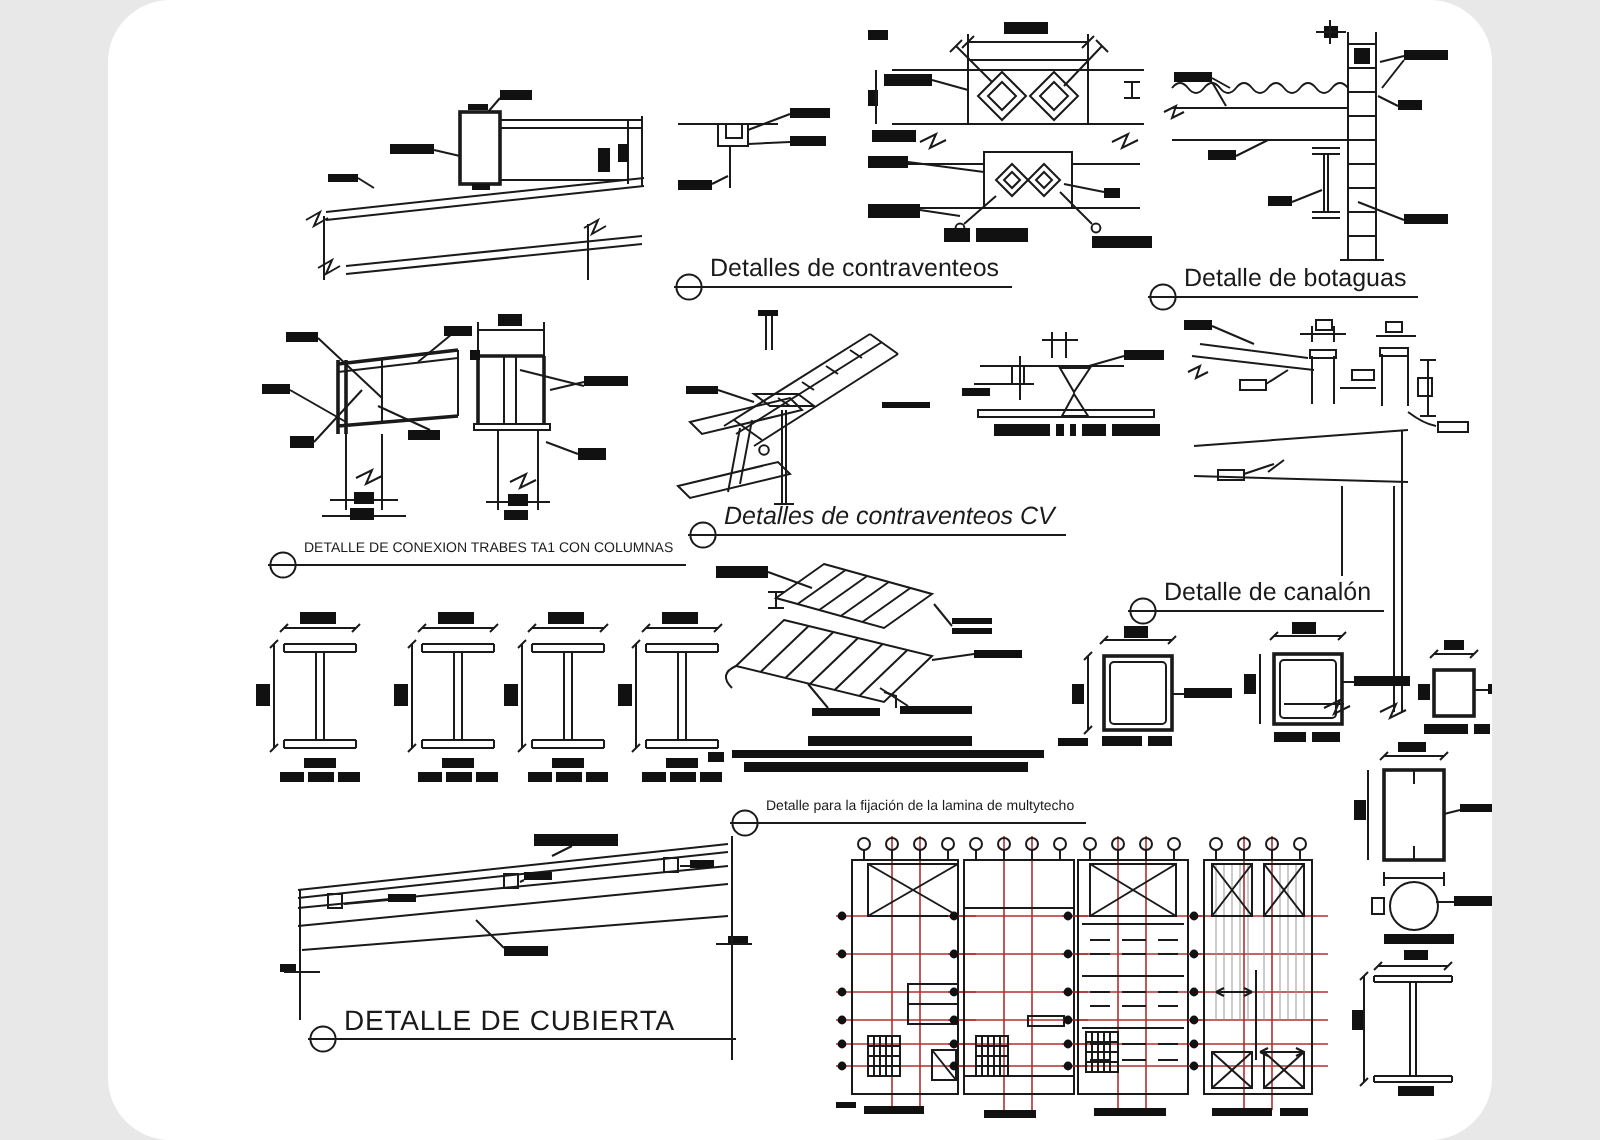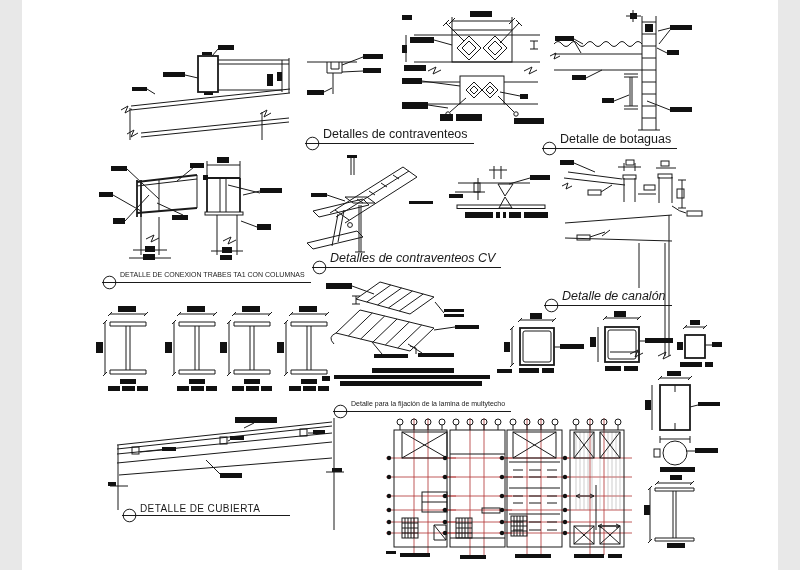--- a/index.html
+++ b/index.html
@@ -1,28 +1,29 @@
 <!DOCTYPE html>
 <html><head>
 <meta charset="utf-8">
 <style>
   html,body{margin:0;padding:0;background:#e8e8e8;}
   .sheet{
-    position:relative;width:756px;height:570px;background:#ffffff;
+    position:relative;width:692px;height:570px;background:#ffffff;
     font-family:"Liberation Sans", sans-serif;color:#1a1a1a;overflow:hidden;
     margin:0 auto;
+    border-radius:31px;
   }
   .dtitle{
     position:absolute;border-bottom:1px solid #1a1a1a;
     padding:0 6px 1px 18px;white-space:nowrap;line-height:1.1;
   }
   .dtitle .bubble{position:absolute;left:0;bottom:-8px;width:15px;height:15px;}
   .t12{font-size:12.5px;}
   .t7{font-size:7px;}
-  .t8{font-size:10px;letter-spacing:.4px;}
+  .t8{font-size:14px;letter-spacing:.4px;}
   svg.det{position:absolute;overflow:visible;}
   .ink line,.ink path,.ink rect,.ink polygon,.ink circle,.ink polyline{
     stroke:#1a1a1a;fill:none;stroke-width:1;
   }
   .thk line,.thk rect,.thk path{stroke-width:1.8;}
   .fillb{fill:#111;stroke:none;}
   .fillb rect,.fillb circle,.fillb polygon{fill:#111;stroke:none;}
   .grayf{fill:#c9c9c9;stroke:#1a1a1a;stroke-width:.8;}
   .red line{stroke:#b03030;stroke-width:.8;fill:none;}
   .vgray line{stroke:#999;stroke-width:.5;}
@@ -49,21 +50,21 @@
         <circle cx="7.5" cy="7.5" r="6.3" fill="none" stroke="#1a1a1a"></circle>
       </svg>
     <span>Detalles de contraventeos CV</span>
   </div>
   <div class="dtitle t7" style="left:80px;top:271px;padding-bottom:3px;">
     <svg class="bubble" viewBox="0 0 15 15">
         <circle cx="7.5" cy="7.5" r="6.3" fill="none" stroke="#1a1a1a"></circle>
       </svg>
     <span>DETALLE DE CONEXION TRABES TA1 CON COLUMNAS</span>
   </div>
-  <div class="dtitle t12" style="left:522px;top:290px;font-style:italic;">
+  <div class="dtitle t12" style="left:510px;top:290px;">
     <svg class="bubble" viewBox="0 0 15 15">
         <circle cx="7.5" cy="7.5" r="6.3" fill="none" stroke="#1a1a1a"></circle>
       </svg>
     <span>Detalle de canalón</span>
   </div>
   <div class="dtitle t7" style="left:311px;top:400px;padding-bottom:3px;">
     <svg class="bubble" viewBox="0 0 15 15">
         <circle cx="7.5" cy="7.5" r="6.3" fill="none" stroke="#1a1a1a"></circle>
       </svg>
     <span>Detalle para la fijación de la lamina de multytecho</span>

